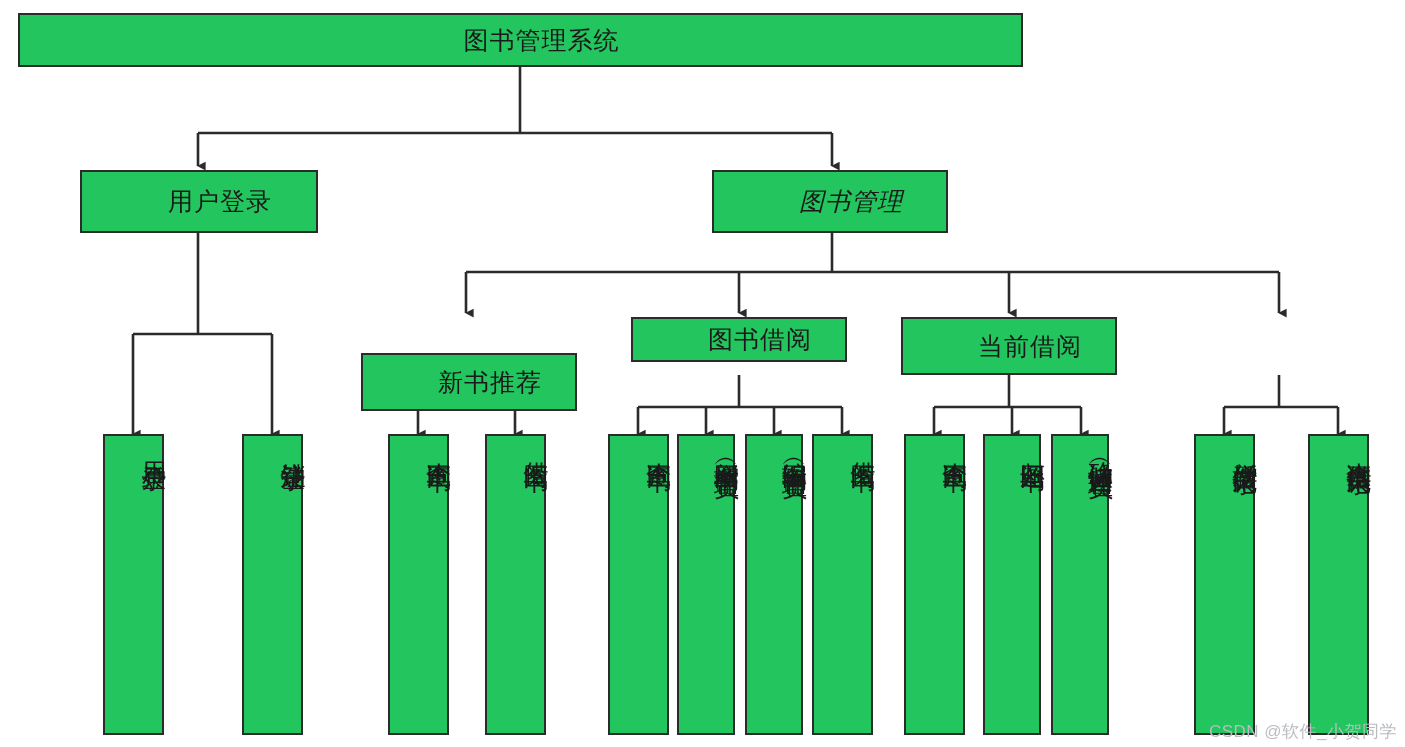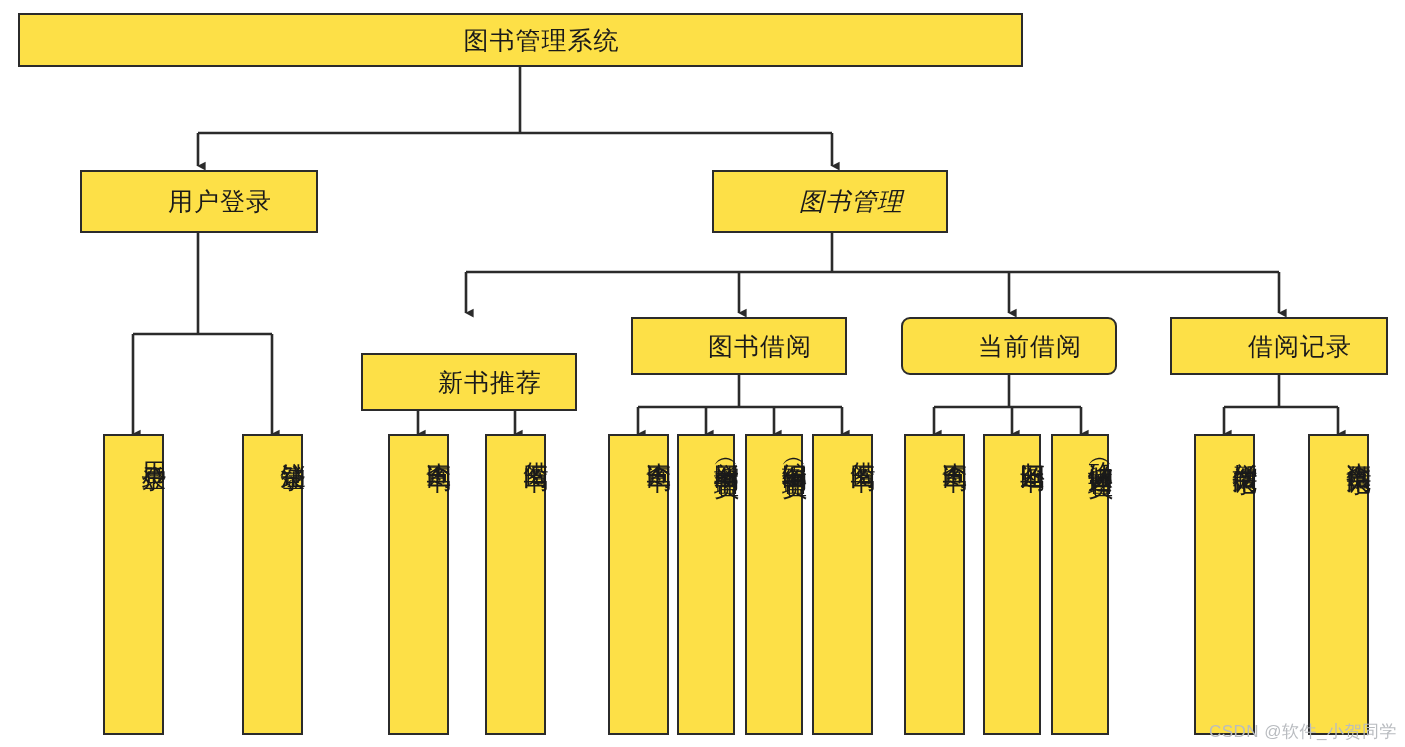--- a/index.html
+++ b/index.html
@@ -21,21 +21,21 @@
     position: absolute;
     left: 0;
     top: 0;
     width: 1405px;
     height: 747px;
     pointer-events: none;
   }
   .node {
     position: absolute;
     box-sizing: border-box;
-    background: #fde047;
+    background: #22c55e;
     border: 2.5px solid #2b2b2b;
     display: flex;
     align-items: center;
     justify-content: center;
     color: #1a1a1a;
     padding-left: 42px;
   }
   .node.horiz {
     font-size: 25px;
     letter-spacing: 1px;
@@ -125,28 +125,25 @@
   <div class="node horiz" style="left:80px; top:170px; width:238px; height:63px;">
     <span>用户登录</span>
   </div>
   <div class="node horiz" style="left:712px; top:170px; width:236px; height:63px;font-style:italic;">
     <span>图书管理</span>
   </div>
 
   <div class="node horiz" style="left:361px; top:317px; width:216px; height:58px;margin-top:36px;">
     <span>新书推荐</span>
   </div>
-  <div class="node horiz" style="left:631px; top:317px; width:216px; height:58px;text-align:center;">
+  <div class="node horiz" style="left:631px; top:317px; width:216px; height:45px;text-align:center;">
     <span>图书借阅</span>
   </div>
-  <div class="node horiz" style="left:901px; top:317px; width:216px; height:58px;border-radius:9px;">
+  <div class="node horiz" style="left:901px; top:317px; width:216px; height:58px;">
     <span>当前借阅</span>
-  </div>
-  <div class="node horiz" style="left:1170px; top:317px; width:218px; height:58px;">
-    <span>借阅记录</span>
   </div>
 
   <div class="node vert" style="left:103px; top:434px; width:61px; height:301px;">
     <span class="vtext">用户登录</span>
   </div>
   <div class="node vert" style="left:242px; top:434px; width:61px; height:301px;">
     <span class="vtext">注销登录</span>
   </div>
 
   <div class="node vert" style="left:388px; top:434px; width:61px; height:301px;">

